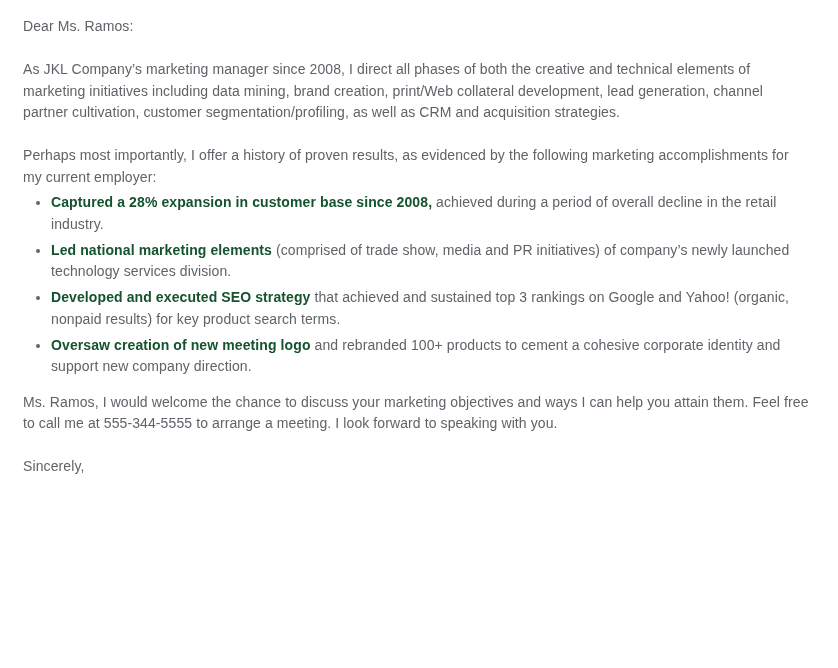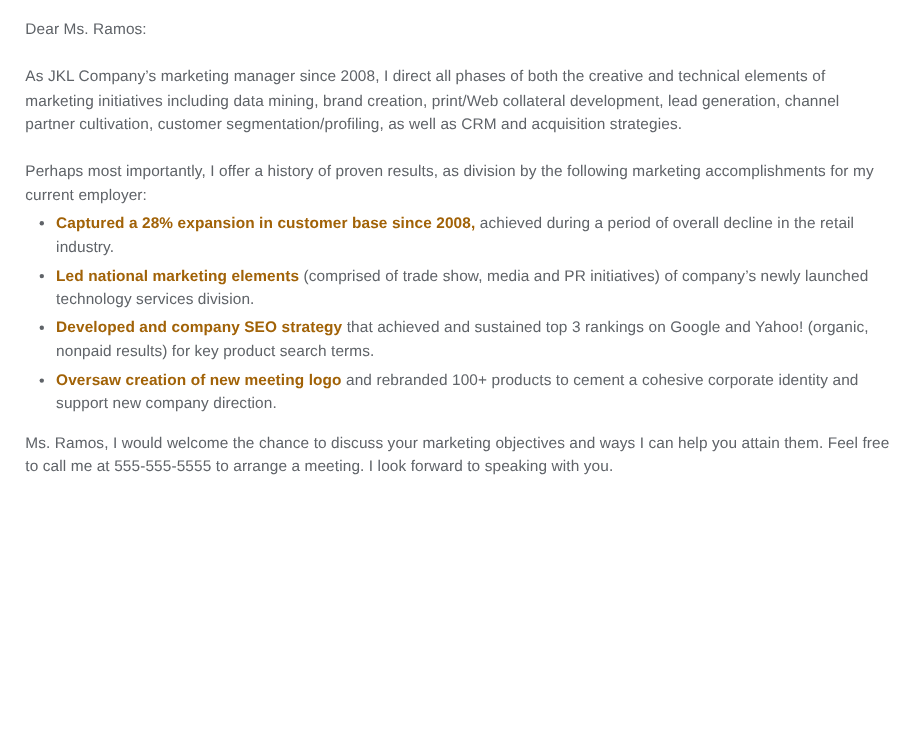--- a/index.html
+++ b/index.html
@@ -34,54 +34,55 @@
     margin: 4px 0 14px 0;
     padding: 0 0 0 28px;
     list-style: disc outside;
   }
   ul.accomplishments li {
     margin: 0 0 4.5px 0;
     padding-left: 0;
   }
   .b {
     font-weight: bold;
-    color: #a16207;
+    color: #14532d;
   }
   .signature-space {
     height: 64.5px;
   }
 </style>
 </head>
 <body>
 
 <div class="page">
   <div class="letter">
 
     <p>Dear Ms. Ramos:</p>
 
 
     <p>As JKL Company’s marketing manager since 2008, I direct all phases of both the creative and technical elements of marketing initiatives including data mining, brand creation, print/Web collateral development, lead generation, channel partner cultivation, customer segmentation/profiling, as well as CRM and acquisition strategies.</p>
 
-    <p class="no-bottom">Perhaps most importantly, I offer a history of proven results, as division by the following marketing accomplishments for my current employer:</p>
+    <p class="no-bottom">Perhaps most importantly, I offer a history of proven results, as evidenced by the following marketing accomplishments for my current employer:</p>
 
     <ul class="accomplishments">
       <li>
         <span class="b">Captured a 28% expansion in customer base since 2008,</span><span> achieved during a period of overall decline in the retail industry.</span>
       </li>
       <li>
         <span class="b">Led national marketing elements</span><span> (comprised of trade show, media and PR initiatives) of company’s newly launched technology services division.</span>
       </li>
       <li>
-        <span class="b">Developed and company SEO strategy</span><span> that achieved and sustained top 3 rankings on Google and Yahoo! (organic, nonpaid results) for key product search terms.</span>
+        <span class="b">Developed and executed SEO strategy</span><span> that achieved and sustained top 3 rankings on Google and Yahoo! (organic, nonpaid results) for key product search terms.</span>
       </li>
       <li>
         <span class="b">Oversaw creation of new meeting logo</span><span> and rebranded 100+ products to cement a cohesive corporate identity and support new company direction.</span>
       </li>
     </ul>
 
 
-    <p>Ms. Ramos, I would welcome the chance to discuss your marketing objectives and ways I can help you attain them. Feel free to call me at 555-555-5555 to arrange a meeting. I look forward to speaking with you.</p>
+    <p>Ms. Ramos, I would welcome the chance to discuss your marketing objectives and ways I can help you attain them. Feel free to call me at 555-344-5555 to arrange a meeting. I look forward to speaking with you.</p>
 
+    <p class="no-bottom">Sincerely,</p>
 
     <div class="signature-space"></div>
 
   </div>
 </div>
 
 </body></html>

